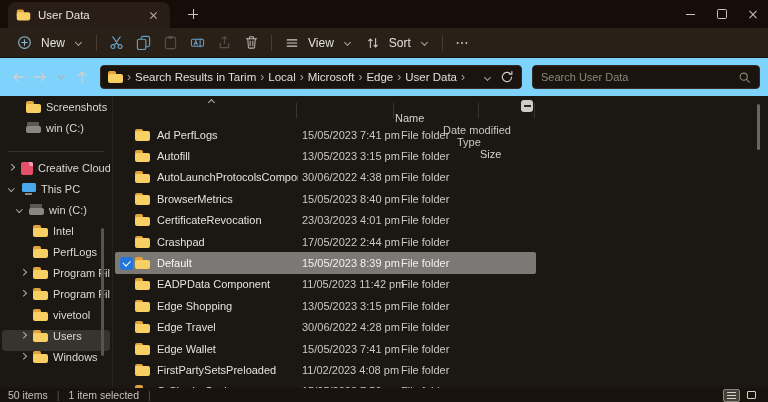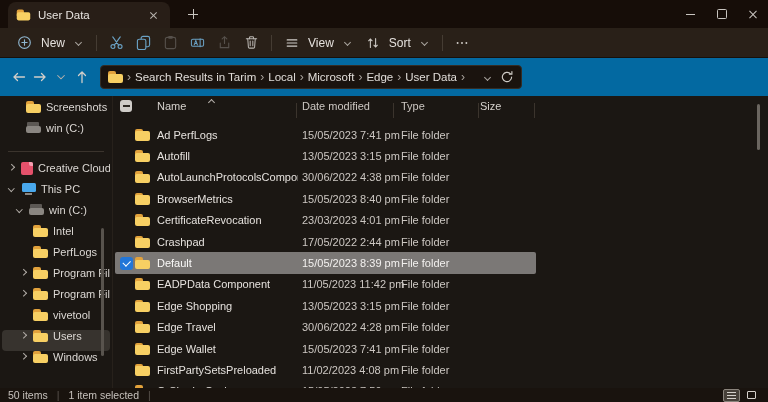--- a/index.html
+++ b/index.html
@@ -32,21 +32,21 @@
   
   .toolbar { height:30px; background:#292018; border-bottom:1px solid #17100b;
              display:flex; align-items:center; padding:0 10px; }
   .tbtn { display:flex; align-items:center; gap:9px; padding:3px 7px; border-radius:4px; color:#e5e1dd; font-size:12px; }
   .ibtn { width:27px; height:24px; display:flex; align-items:center; justify-content:center; border-radius:4px; }
   .tdiv { width:1px; height:16px; background:#453c33; margin:0 6px; flex:none; }
   .dd-chev { width:9px; height:9px; position:relative; }
   .dd-chev::after { content:""; position:absolute; left:2px; top:2px; width:4px; height:4px;
     border-right:1px solid #a9a49e; border-bottom:1px solid #a9a49e; transform:rotate(45deg); }
   
-  .addr-row { height:38px; background:#0369a1; display:flex; align-items:center; padding:0 8px; }
+  .addr-row { height:38px; background:#7dd3fc; display:flex; align-items:center; padding:0 8px; }
   .nbtn { width:21px; height:22px; display:flex; align-items:center; justify-content:center; }
   .addr-field { margin-left:8px; width:422px; height:24px; background:#1a130e; border:1px solid #342c24;
                 border-radius:4px; display:flex; align-items:center; padding:0 7px; }
   .crumbs { display:flex; align-items:center; min-width:0; overflow:hidden; }
   .crumb { font-size:11.5px; color:#e0dcd8; white-space:nowrap; }
   .bsep { width:12px; text-align:center; color:#a8a29c; font-size:12px; flex:none; }
   .bsep::after { content:"\203A"; }
   .addr-right { margin-left:auto; display:flex; align-items:center; gap:8px; }
   .search-field { margin-left:10px; flex:1; height:24px; background:#1a130e; border:1px solid #342c24;
                   border-radius:4px; display:flex; align-items:center; padding:0 8px; }
@@ -78,21 +78,21 @@
   .ic-drive::before { content:""; position:absolute; left:1px; top:0; width:12px; height:5px; background:#5c5854; border-radius:1px; }
   .ic-drive::after { content:""; position:absolute; left:0; top:4px; width:15px; height:7px; background:#8a8681; border-radius:2px; }
   .ic-pc { width:15px; height:12px; }
   .ic-pc::before { content:""; position:absolute; left:0.5px; top:0; width:14px; height:9px; background:#49a8ec; border-radius:1.5px; }
   .ic-pc::after { content:""; position:absolute; left:4px; bottom:0; width:7px; height:2px; background:#8a8681; }
   .ic-cc { width:12px; height:13px; }
   .ic-cc::before { content:""; position:absolute; left:0; top:0; width:12px; height:13px; background:#e5516b; border-radius:2px; }
   .ic-cc::after { content:""; position:absolute; right:0; top:0; width:4px; height:4px; background:#f5a0b2; border-radius:0 2px 0 2px; }
   
   .filearea { flex:1; position:relative; border-left:1px solid #27211b; }
-  .list-header { position:relative; display:flex; align-items:flex-start; height:21px; margin:4px 0 0 2px; width:421px; color:#d6d2cd; }
+  .list-header { position:relative; display:flex; align-items:flex-end; height:21px; margin:4px 0 0 2px; width:421px; color:#d6d2cd;flex-direction:column; }
   .hdr-div { position:absolute; top:3px; width:1px; height:15px; background:#3b342d; }
   .caret-up { position:absolute; left:94px; top:0px; width:5px; height:5px;
     border-left:1px solid #b5b0ab; border-top:1px solid #b5b0ab; transform:rotate(45deg); }
   .hdr-check { width:12px; height:12px; border-radius:3px; background:#cfccc8; position:relative; }
   .hdr-check::after { content:""; position:absolute; left:2.5px; top:5px; width:7px; height:2px; background:#2b2723; }
   .c-check { width:20px; padding-left:5px; flex:none; display:flex; align-items:center; }
   .c-icon  { width:22px; flex:none; display:flex; align-items:center; }
   .c-name  { width:141px; flex:none; white-space:nowrap; overflow:hidden; }
   .c-date  { width:97px;  flex:none; padding-left:4px; color:#ccc7c2; white-space:nowrap; }
   .c-type  { width:85px;  flex:none; padding-left:6px; color:#ccc7c2; white-space:nowrap; }
@@ -261,20 +261,29 @@
       <span class="addr-right">
         <span class="dd-chev"></span>
         <span>
           <svg width="14" height="14" viewBox="0 0 16 16" fill="none" stroke="#cfcbc6" stroke-width="1.3" stroke-linecap="round">
               <path d="M13.3 8 a5.3 5.3 0 1 1 -1.6 -3.8"></path>
               <path d="M13.6 1.7 v3 h-3"></path>
             </svg>
         </span>
       </span>
     </div>
+    <div class="search-field">
+      <span class="search-ph">Search User Data</span>
+      <span>
+        <svg width="13" height="13" viewBox="0 0 16 16" fill="none" stroke="#8d867f" stroke-width="1.3" stroke-linecap="round">
+            <circle cx="7" cy="7" r="4.4"></circle>
+            <path d="M10.4 10.4 L14 14"></path>
+          </svg>
+      </span>
+    </div>
   </div>
 
   <div class="body">
 
     <div class="sidebar">
       <div>
 
           <div class="side-item lv-pin">
             <span class="icon ic-folder"></span>
             <span class="side-label">Screenshots</span>

